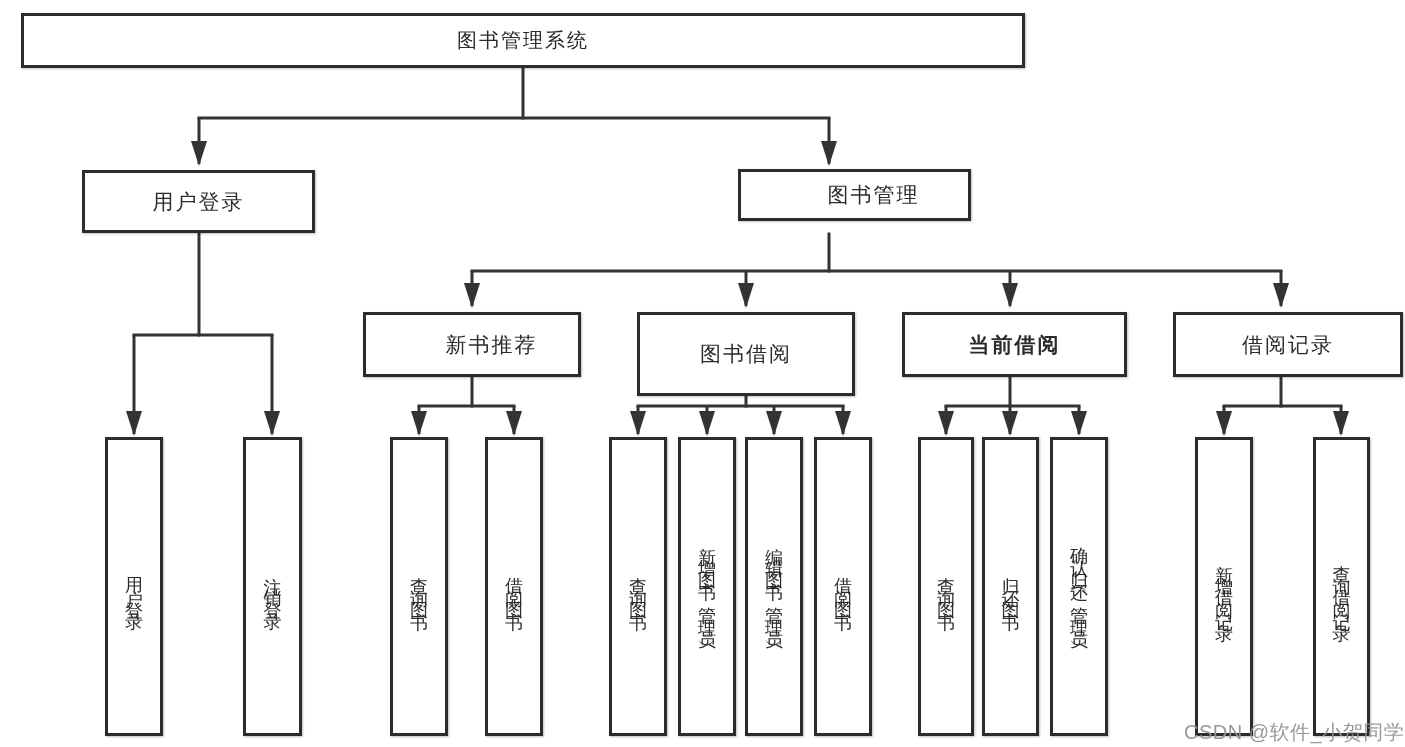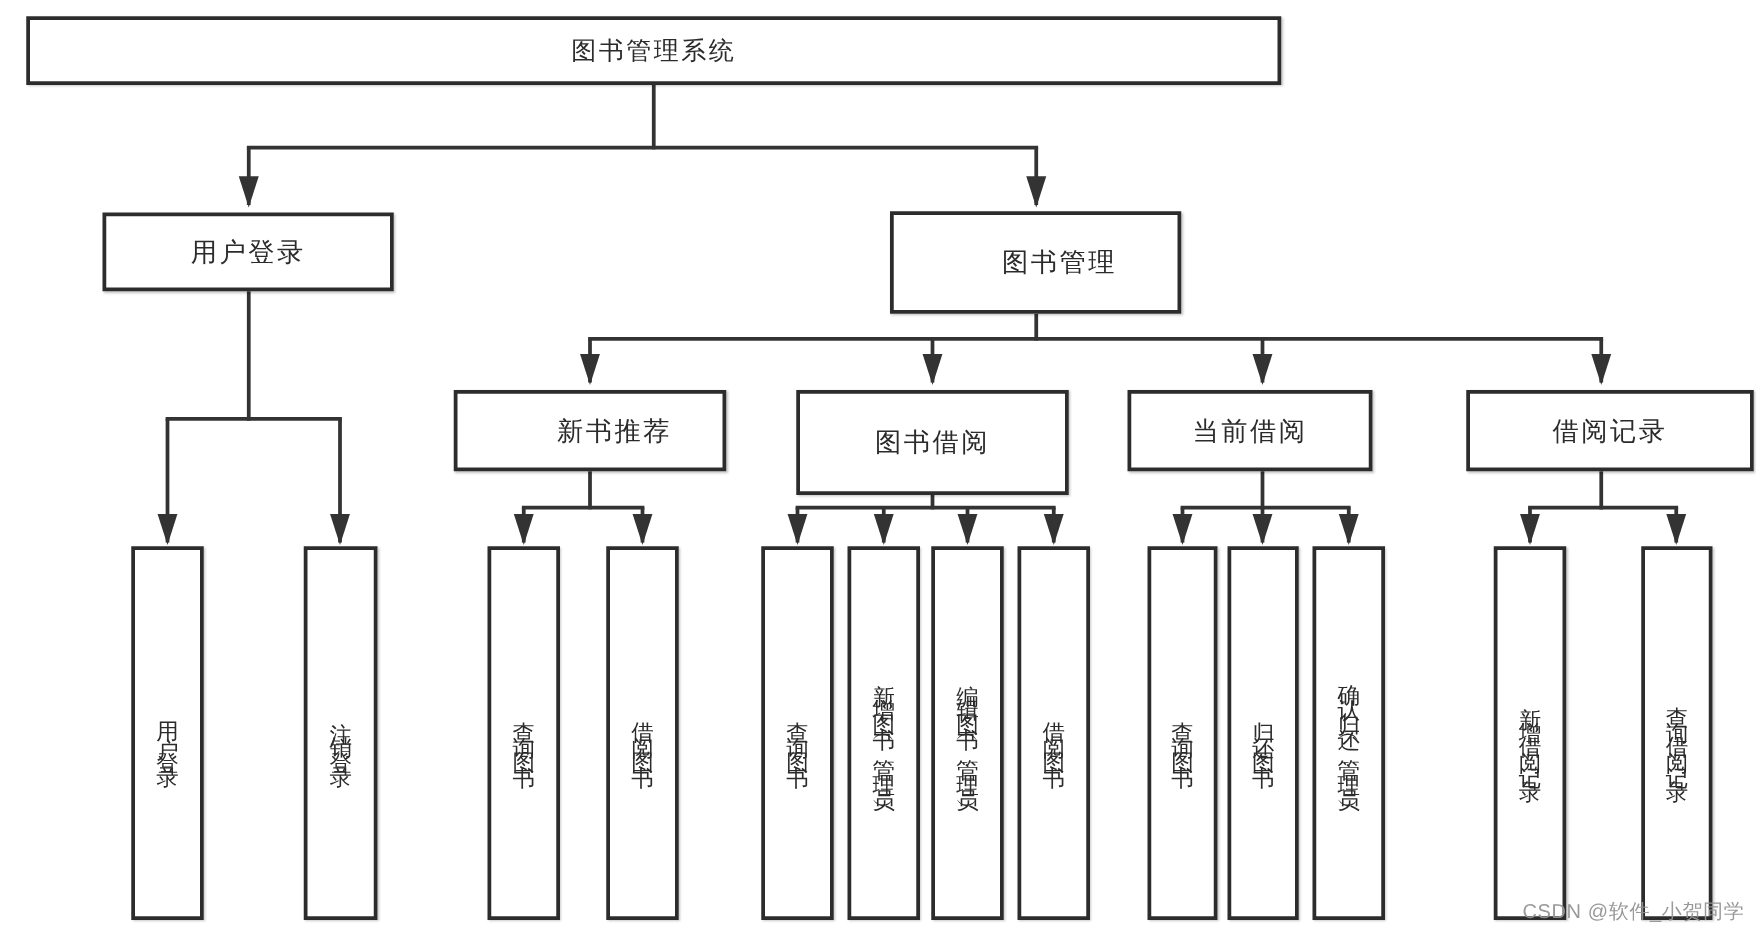--- a/index.html
+++ b/index.html
@@ -19,45 +19,45 @@
   .node .label{font-size:21px;letter-spacing:2px;white-space:nowrap;}
   #n-root .label{font-size:20px;letter-spacing:2px;}
   .node.vert .label{
     writing-mode:vertical-rl;text-orientation:mixed;
     font-size:18px;letter-spacing:12px;white-space:normal;
   }
   
   #n-root{left:21px;top:13px;width:1004px;height:55px;}
   
   #n-user-login{left:82px;top:170px;width:233px;height:63px;}
-  #n-book-mgmt{left:712px;top:169px;width:233px;height:82px;padding-left:38px;}
+  #n-book-mgmt{left:738px;top:169px;width:233px;height:52px;padding-left:38px;}
   
   #n-new-books{left:363px;top:312px;width:218px;height:65px;padding-left:39px;}
   #n-book-borrow{left:637px;top:312px;width:218px;height:84px;}
-  #n-current-borrow{left:902px;top:312px;width:196px;height:65px;}
+  #n-current-borrow{left:902px;top:312px;width:225px;height:65px;font-weight:bold;}
   #n-borrow-records{left:1173px;top:312px;width:230px;height:65px;}
   
   .leaf{top:437px;height:299px;}
   #n-l-user-login{left:105px;width:58px;}
   #n-l-logout{left:243px;width:59px;}
   #n-l-nb-query{left:390px;width:58px;}
   #n-l-nb-borrow{left:485px;width:58px;}
   #n-l-bb-query{left:609px;width:58px;}
   #n-l-bb-add{left:678px;width:58px;}
   #n-l-bb-edit{left:745px;width:58px;}
   #n-l-bb-borrow{left:814px;width:58px;}
   #n-l-cb-query{left:918px;width:56px;}
   #n-l-cb-return{left:982px;width:57px;}
   #n-l-cb-confirm{left:1050px;width:58px;}
   #n-l-br-add{left:1195px;width:58px;}
   #n-l-br-query{left:1313px;width:57px;}
 
   .watermark{
-    position:absolute;left:1218px;top:719px;z-index:3;
-    font-size:16px;color:rgba(148,148,148,0.95);white-space:nowrap;
+    position:absolute;left:1184px;top:719px;z-index:3;
+    font-size:20px;color:rgba(148,148,148,0.95);white-space:nowrap;
     letter-spacing:0.5px;
   }
 </style>
 </head>
 <body>
 
 <div class="canvas">
 
   <svg class="wires" width="1405" height="747" viewBox="0 0 1405 747" fill="none">
     <defs>

